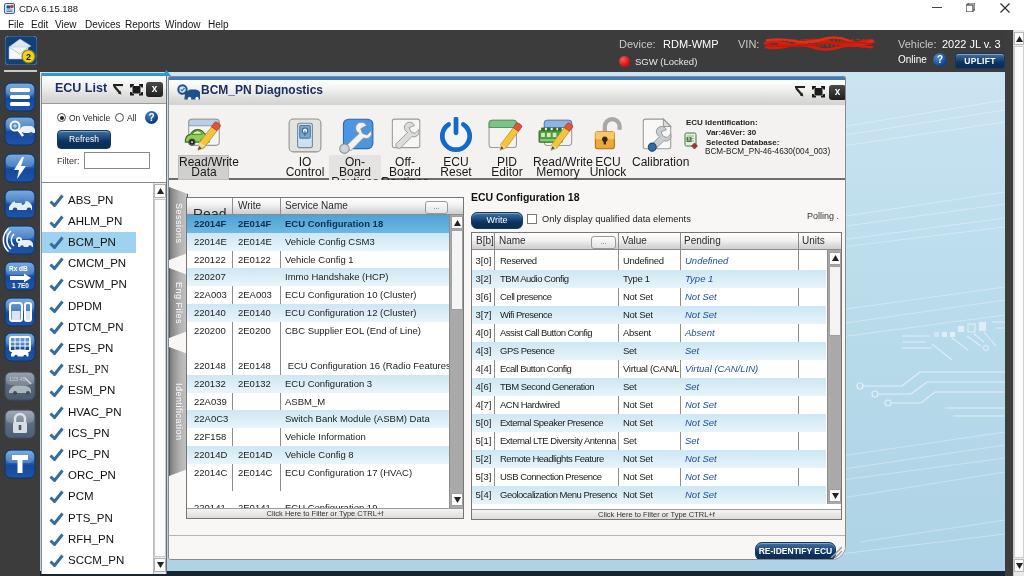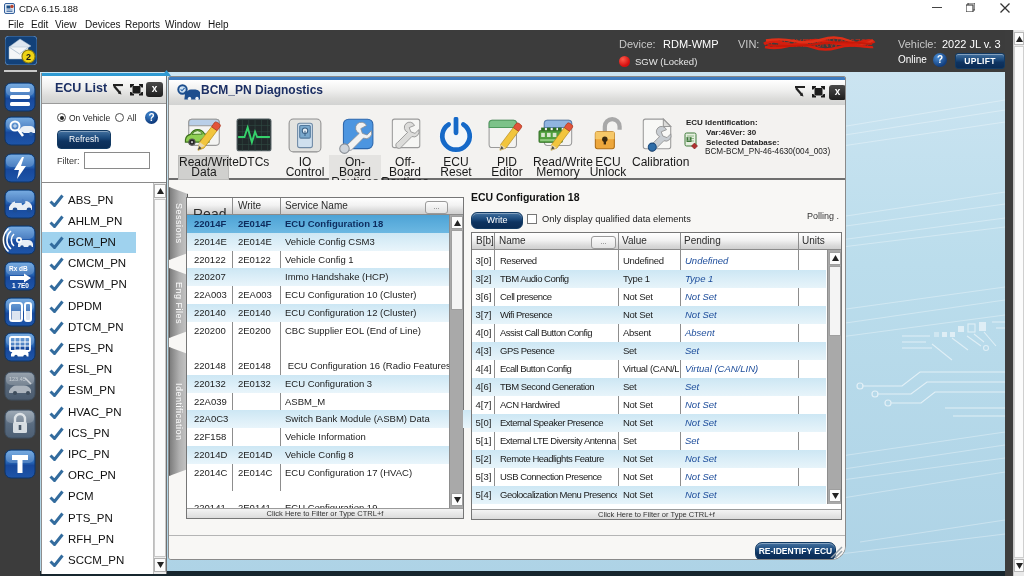--- a/index.html
+++ b/index.html
@@ -339,21 +339,21 @@
             <path d="M1.5 7.5 L5.5 11.5 L13.5 1.5" stroke="#336c9e" stroke-width="3" fill="none"></path>
           </svg>
           <b>DTCM_PN</b>
         </div>
 <div class="erow" style="top:154.9px;padding-left:40px;">
           <svg width="15" height="13" viewBox="0 0 15 13" style="position:absolute;left:7px;top:4px">
             <path d="M1.5 7.5 L5.5 11.5 L13.5 1.5" stroke="#336c9e" stroke-width="3" fill="none"></path>
           </svg>
           <b>EPS_PN</b>
         </div>
-<div class="erow" style="top:176.1px;">
+<div class="erow" style="top:176.1px;font-family:Liberation Serif, serif;">
           <svg width="15" height="13" viewBox="0 0 15 13" style="position:absolute;left:7px;top:4px">
             <path d="M1.5 7.5 L5.5 11.5 L13.5 1.5" stroke="#336c9e" stroke-width="3" fill="none"></path>
           </svg>
           <b>ESL_PN</b>
         </div>
 <div class="erow" style="top:197.3px;">
           <svg width="15" height="13" viewBox="0 0 15 13" style="position:absolute;left:7px;top:4px">
             <path d="M1.5 7.5 L5.5 11.5 L13.5 1.5" stroke="#336c9e" stroke-width="3" fill="none"></path>
           </svg>
           <b>ESM_PN</b>
@@ -469,30 +469,20 @@
             <circle cx="17.5" cy="23" r="1.1" fill="#bbb"></circle>
             <g>
               <path d="M14 23 L25 9 l5 3.5 L18 28.5 l-5.5 2 Z" fill="#f2c53d" stroke="#b98f1f" stroke-width=".7"></path>
               <path d="M25 9 l5 3.5 l2.5 -3.2 a2.2 2.2 0 0 0 -.6 -3.2 l-1.6 -1.1 a2.2 2.2 0 0 0 -3.1 .6 Z" fill="#e2543a" stroke="#a93a24" stroke-width=".7"></path>
               <path d="M14 23 l5 3.5 l-6.5 2.3 Z" fill="#e8d9b0"></path>
               <path d="M13.8 26.5 l-1.5 3.5 l3.5 -1.2" fill="#4a4a4a"></path>
             </g>
           </svg>
           <div class="tlabel">Read/Write<br>Data</div>
         </div>
-<div class="tico" style="left:60px;top:12px">
-          <svg width="36" height="36" viewBox="0 0 34 34" class="a" style="left:7px;top:1px">
-            <rect x="1" y="1" width="32" height="30" rx="2" fill="#20282a" stroke="#4e5a5e"></rect>
-            <g stroke="#2f4a42" stroke-width=".6">
-              <path d="M6 1 v30 M12 1 v30 M18 1 v30 M24 1 v30 M30 1 v30 M1 7 h32 M1 13 h32 M1 19 h32 M1 25 h32"></path>
-            </g>
-            <path d="M2 18 h6 l3 -9 l4 14 l3 -10 l2 5 h12" fill="none" stroke="#35d06a" stroke-width="1.8"></path>
-          </svg>
-          <div class="tlabel">DTCs</div>
-        </div>
 <div class="tico" style="left:111px;top:12px">
           <svg width="36" height="36" viewBox="0 0 34 34" class="a" style="left:7px;top:1px">
             <rect x="2" y="1" width="30" height="31" rx="4" fill="#e3e3e0" stroke="#8f8f8f"></rect>
             <rect x="10" y="5" width="14" height="23" rx="2" fill="#cfe0ee" stroke="#6f8aa5"></rect>
             <rect x="12" y="7" width="10" height="12" rx="1" fill="#7aa8cc" stroke="#53799c"></rect>
             <circle cx="17" cy="12" r="2.6" fill="#e8f0f6" stroke="#3c6286"></circle>
             <path d="M17 12 v5" stroke="#3c6286"></path>
           </svg>
           <div class="tlabel">IO<br>Control</div>
         </div>
@@ -652,21 +642,21 @@
 <div class="lrow" style="top:176.75px;background:linear-gradient(#cde7f4,#e9f5fb);">
             <span class="lc1">220132</span>
             <span class="lc2">2E0132</span>
             <span class="lc3">ECU Configuration 3</span>
           </div>
 <div class="lrow" style="top:194.50px;">
             <span class="lc1">22A039</span>
             <span class="lc2"></span>
             <span class="lc3">ASBM_M</span>
           </div>
-<div class="lrow" style="top:212.25px;background:linear-gradient(#cde7f4,#e9f5fb);padding-left:44px;">
+<div class="lrow" style="top:212.25px;background:linear-gradient(#cde7f4,#e9f5fb);">
             <span class="lc1">22A0C3</span>
             <span class="lc2"></span>
             <span class="lc3">Switch Bank Module (ASBM) Data</span>
           </div>
 <div class="lrow" style="top:230.00px;">
             <span class="lc1">22F158</span>
             <span class="lc2"></span>
             <span class="lc3">Vehicle Information</span>
           </div>
 <div class="lrow" style="top:247.75px;background:linear-gradient(#cde7f4,#e9f5fb);">

